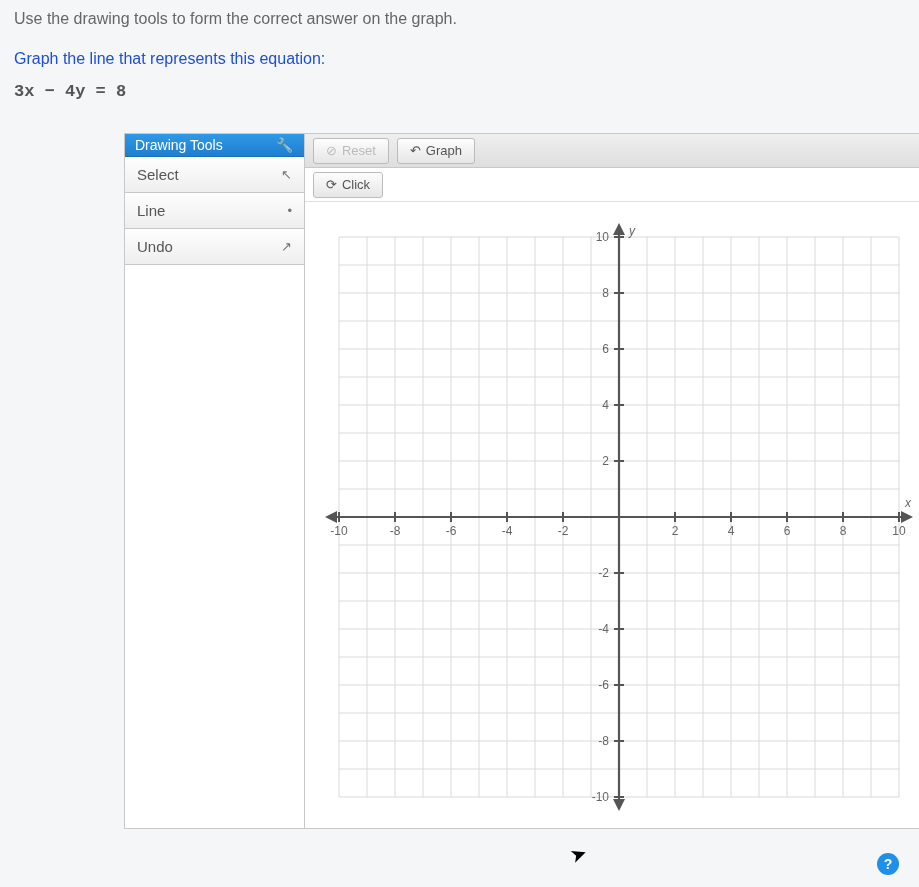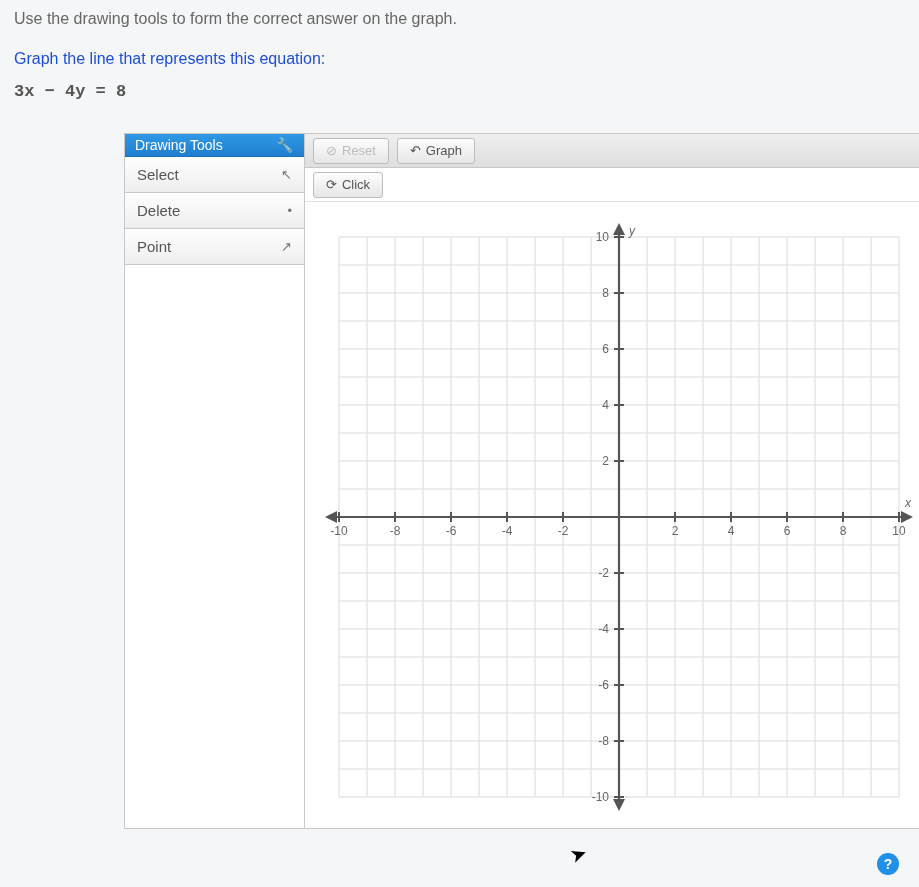--- a/index.html
+++ b/index.html
@@ -150,25 +150,25 @@
   <div class="panel">
     <div class="panel-header">
       <span>Drawing Tools</span>
       <span class="wrench">🔧</span>
     </div>
     <div class="tool-item">
       <span>Select</span>
       <span class="tool-icon">↖</span>
     </div>
     <div class="tool-item">
-      <span>Delete</span>
+      <span>Line</span>
       <span class="tool-icon">•</span>
     </div>
     <div class="tool-item">
-      <span>Point</span>
+      <span>Undo</span>
       <span class="tool-icon">↗</span>
     </div>
   </div>
 
   <div class="canvas-col">
 
     <div class="top-bar">
       <button class="btn disabled">
         <span>⊘</span>
         <span>Reset</span>

